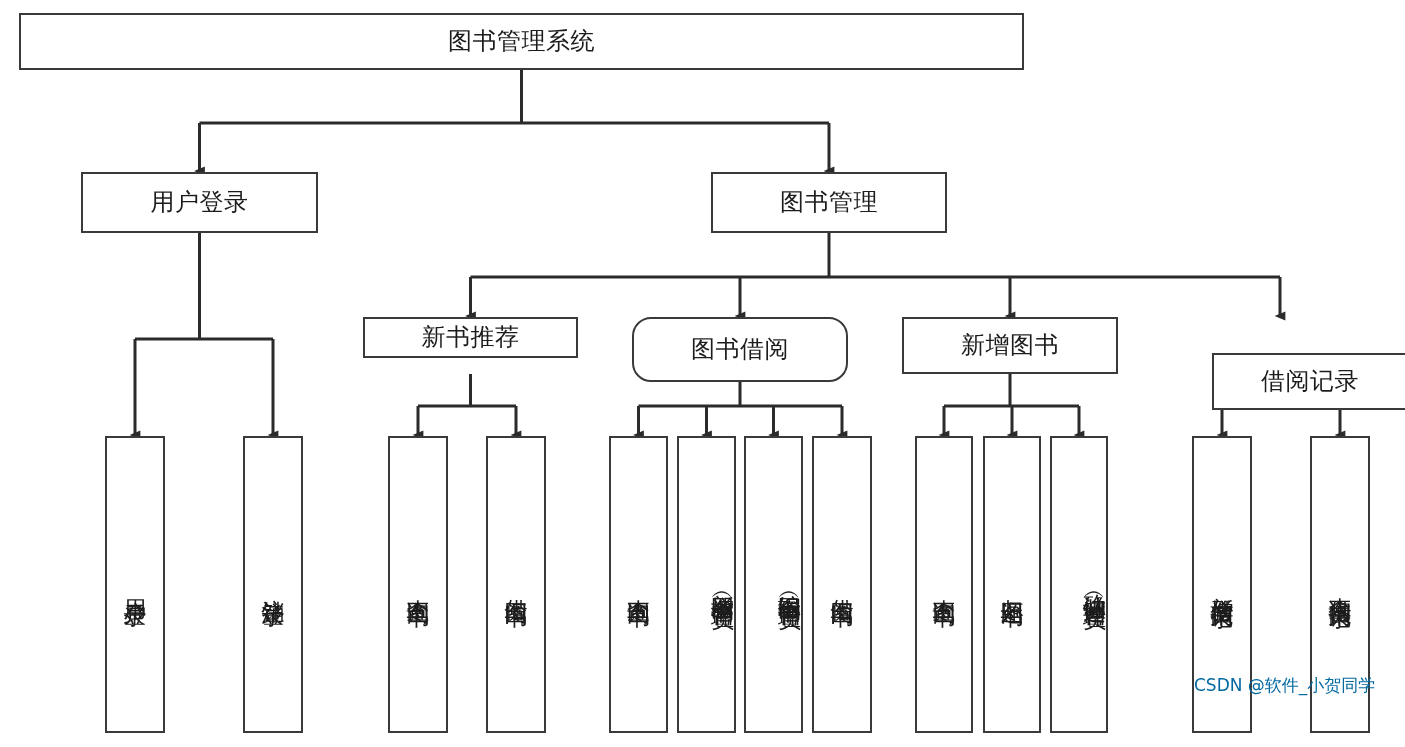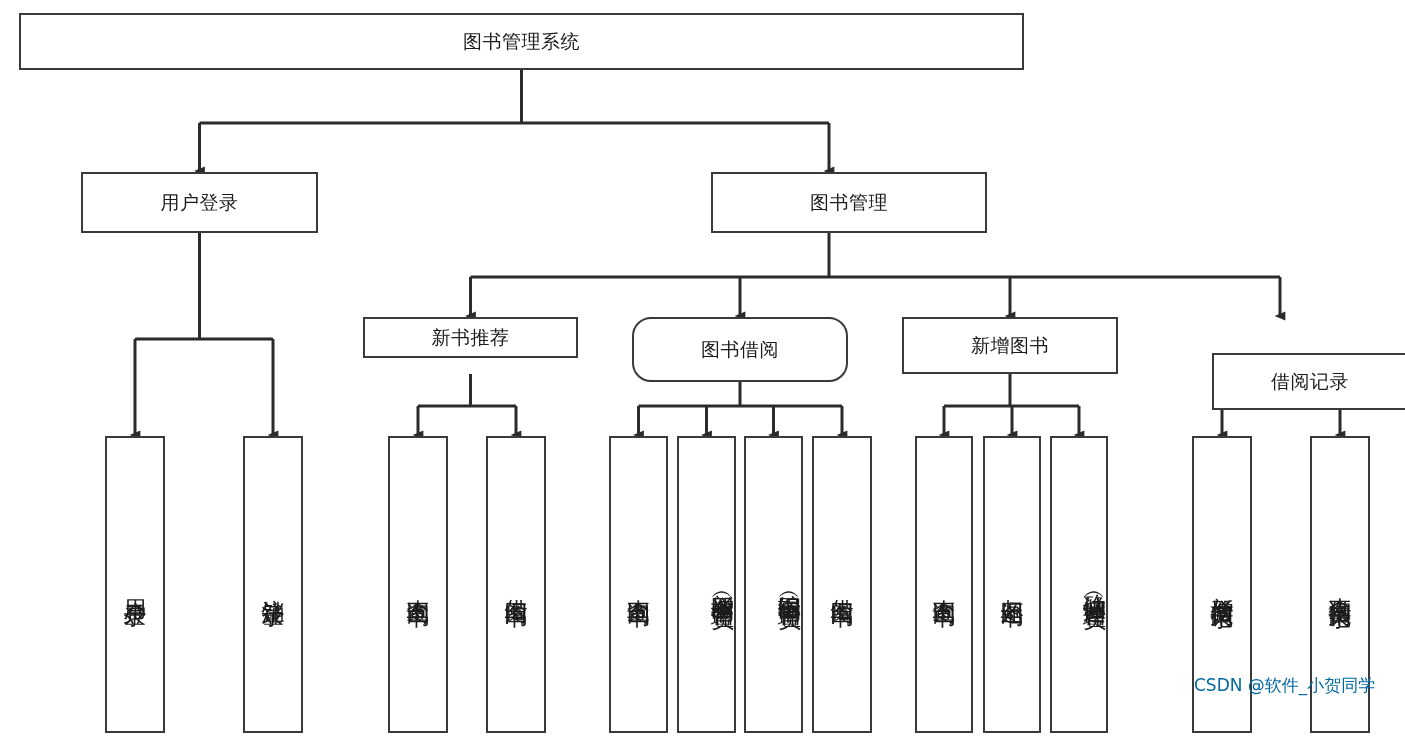--- a/index.html
+++ b/index.html
@@ -30,21 +30,21 @@
     position: absolute;
     box-sizing: border-box;
     background: #ffffff;
     border: 2.5px solid #3a3a3a;
     display: flex;
     align-items: center;
     justify-content: center;
     color: #1c1c1c;
   }
   .node-h {
-    font-size: 19px;
+    font-size: 24px;
     letter-spacing: 0.5px;
     line-height: 1.1;
     white-space: nowrap;
   }
   .node-v {
     writing-mode: vertical-rl;
     text-orientation: upright;
     font-size: 23px;
     line-height: 1.0;
     letter-spacing: 2px;
@@ -113,21 +113,21 @@
       </g>
   </svg>
 
   <div id="nodes-layer">
       <div class="node node-h" style="left: 19px; top: 13px; width: 1005px; height: 57px;">
         <span>图书管理系统</span>
       </div>
       <div class="node node-h" style="left: 81px; top: 172px; width: 237px; height: 61px;">
         <span>用户登录</span>
       </div>
-      <div class="node node-h" style="left: 711px; top: 172px; width: 276px; height: 61px;">
+      <div class="node node-h" style="left: 711px; top: 172px; width: 236px; height: 61px;">
         <span>图书管理</span>
       </div>
       <div class="node node-h" style="left: 363px; top: 317px; width: 215px; height: 41px;">
         <span>新书推荐</span>
       </div>
       <div class="node node-h" style="left: 632px; top: 317px; width: 216px; height: 65px; border-radius: 19px;">
         <span>图书借阅</span>
       </div>
       <div class="node node-h" style="left: 902px; top: 317px; width: 216px; height: 57px;">
         <span>新增图书</span>

